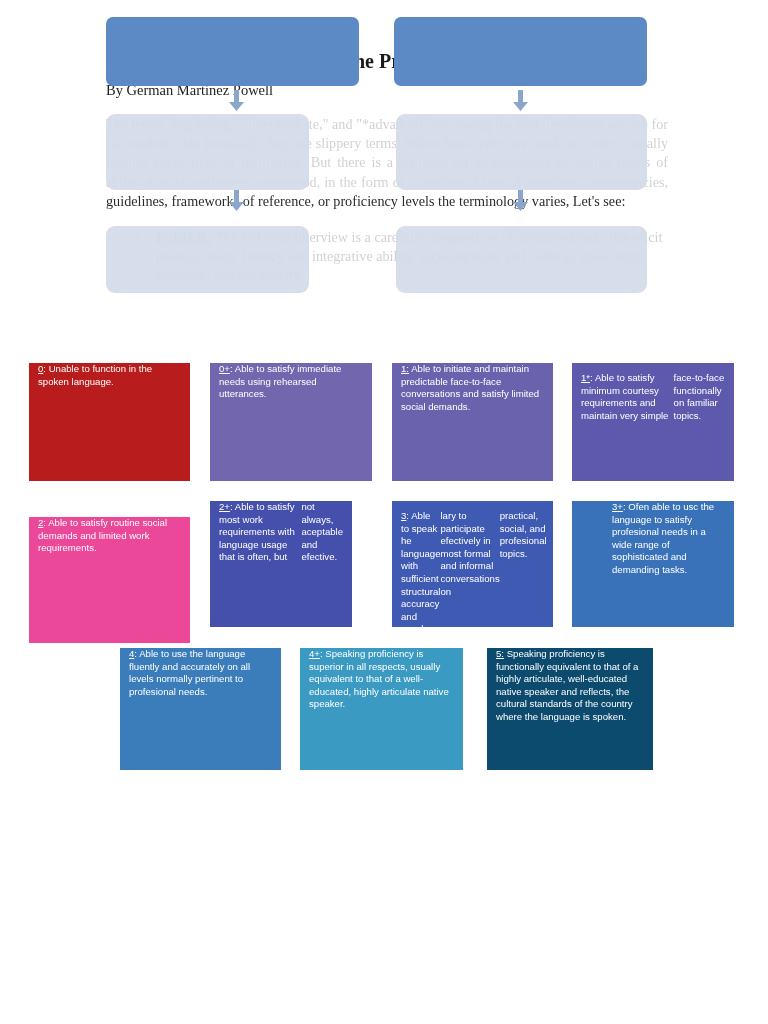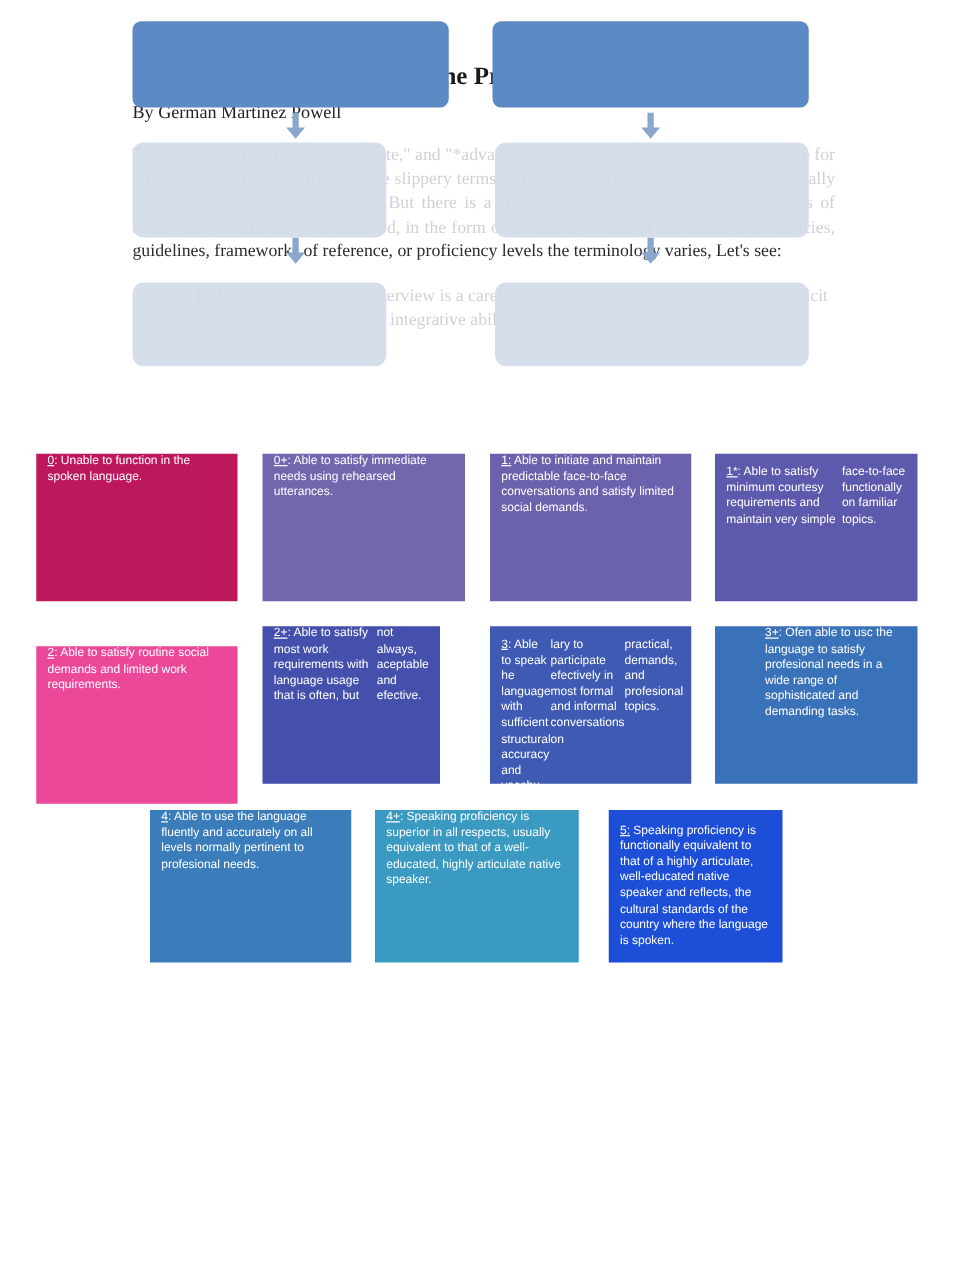--- a/index.html
+++ b/index.html
@@ -158,21 +158,21 @@
   <path d="M6 0 H11 V12 H16 L8.5 21 L1 12 H6 Z" fill="#8ba6cd"></path>
 </svg>
 <svg class="arrow" style="left:228px; top:190px;" viewBox="0 0 17 22">
   <path d="M6 0 H11 V12 H16 L8.5 21 L1 12 H6 Z" fill="#8ba6cd"></path>
 </svg>
 <svg class="arrow" style="left:512px; top:190px;" viewBox="0 0 17 22">
   <path d="M6 0 H11 V12 H16 L8.5 21 L1 12 H6 Z" fill="#8ba6cd"></path>
 </svg>
 
 <div id="level-grid">
-    <div class="level-card" style="left: 29px; top: 363px; width: 161px; height: 118px; background: #be185d;">
+    <div class="level-card" style="left: 29px; top: 363px; width: 161px; height: 118px; background: #b91c1c;">
       <p><span class="lvl">0</span>: Unable to function in the spoken language.</p>
     </div>
     <div class="level-card" style="left: 210px; top: 363px; width: 162px; height: 118px; background: rgb(114, 102, 174);">
       <p><span class="lvl">0+</span>: Able to satisfy immediate needs using rehearsed utterances.</p>
     </div>
     <div class="level-card" style="left: 392px; top: 363px; width: 161px; height: 118px; background: rgb(107, 98, 173);">
       <p><span class="lvl">1:</span>  Able to initiate and maintain predictable face-to-face conversations and satisfy limited social demands.</p>
     </div>
     <div class="level-card top-align" style="left: 572px; top: 363px; width: 162px; height: 118px; background: rgb(93, 89, 173);">
       <p><span class="lvl">1*</span>: Able to satisfy minimum courtesy requirements and maintain very simple</p>
@@ -181,27 +181,27 @@
     <div class="level-card" style="left: 29px; top: 501px; width: 161px; height: 126px; background: #ec4899; margin-top: 16px;">
       <p><span class="lvl">2</span>: Able to satisfy routine social demands and limited work requirements.</p>
     </div>
     <div class="level-card" style="left: 210px; top: 501px; width: 142px; height: 126px; background: rgb(68, 80, 171);">
       <p><span class="lvl">2+</span>: Able to satisfy most work requirements with language usage that is often, but</p>
       <p>not always, aceptable and efective.</p>
     </div>
     <div class="level-card top-align" style="left: 392px; top: 501px; width: 161px; height: 126px; background: rgb(63, 90, 179);">
       <p><span class="lvl">3</span>: Able to speak he language with sufficient structural accuracy and vocabu-</p>
       <p>lary to participate efectively in most formal and informal conversations on</p>
-      <p>practical, demands, and profesional topics.</p>
+      <p>practical, social, and profesional topics.</p>
     </div>
     <div class="level-card" style="left: 572px; top: 501px; width: 162px; height: 126px; background: rgb(58, 114, 185); padding-left: 40px;">
       <p><span class="lvl">3+</span>: Ofen able to usc the language to satisfy profesional needs in a wide range of sophisticated and demanding tasks.</p>
     </div>
     <div class="level-card" style="left: 120px; top: 648px; width: 161px; height: 122px; background: rgb(59, 124, 187); justify-content: flex-end;">
       <p><span class="lvl">4</span>: Able to use the language fluently and accurately on all levels normally pertinent to profesional needs.</p>
     </div>
     <div class="level-card" style="left: 300px; top: 648px; width: 163px; height: 122px; background: rgb(59, 154, 194);">
       <p><span class="lvl">4+</span>: Speaking proficiency is superior in all respects, usually equivalent to that of a well-educated, highly articulate native speaker.</p>
     </div>
-    <div class="level-card" style="left: 487px; top: 648px; width: 139px; height: 122px; background: #1d4ed8; align-items: center;">
+    <div class="level-card" style="left: 487px; top: 648px; width: 166px; height: 122px; background: #0c4a6e;">
       <p><span class="lvl">5:</span> Speaking proficiency is functionally equivalent to that of a highly articulate, well-educated native speaker and reflects, the cultural standards of the country where the language is spoken.</p>
     </div>
   </div>
 
 </body></html>

